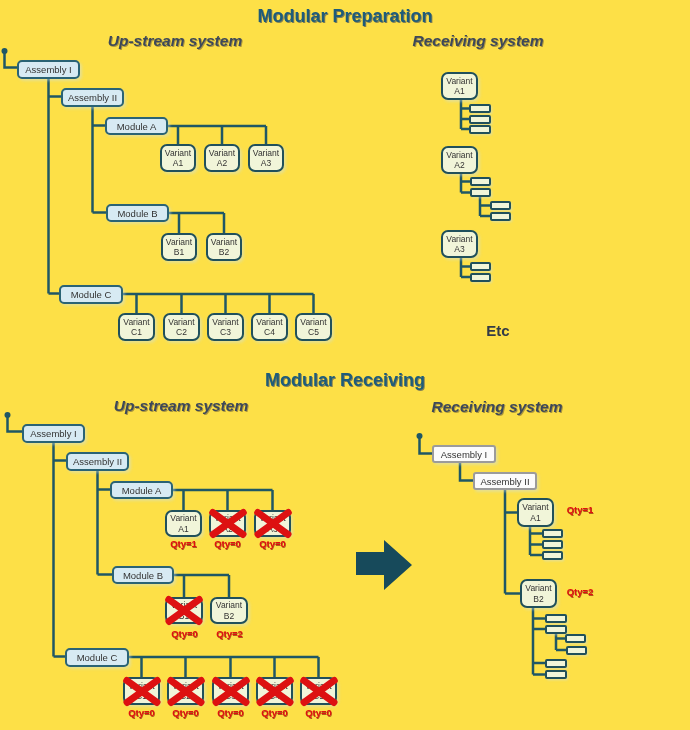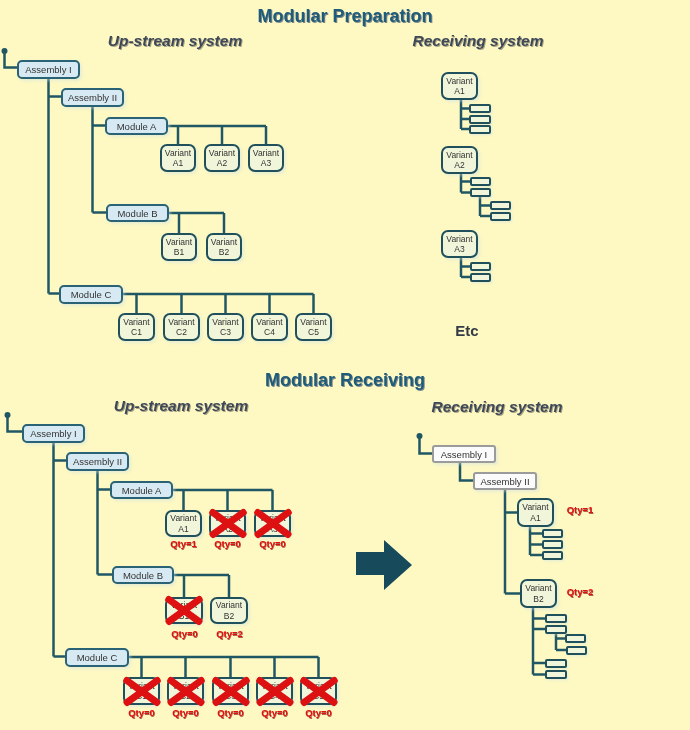--- a/index.html
+++ b/index.html
@@ -1,16 +1,16 @@
 <!DOCTYPE html>
 <html><head>
 <meta charset="utf-8">
 <style>
   html,body{margin:0;padding:0;background:#000;}
-  #stage{position:relative;width:690px;height:730px;background:#fef9c3;overflow:hidden;
+  #stage{position:relative;width:690px;height:730px;background:#fde047;overflow:hidden;
          font-family:"Liberation Sans",sans-serif;}
   .t{position:absolute;white-space:nowrap;}
   .title{font-size:18px;font-weight:bold;color:#1e5c7a;text-align:center;left:0;right:0;
          text-shadow:1px 1px 0 rgba(25,45,95,0.55);}
   .syslabel{font-size:15.5px;font-weight:bold;font-style:italic;color:#3d4859;text-align:center;
             text-shadow:1px 1px 0 rgba(70,60,50,0.45);}
   .etc{font-size:15px;font-weight:bold;color:#333b46;text-align:center;}
   .box{position:absolute;box-sizing:border-box;display:flex;align-items:center;justify-content:center;
        text-align:center;color:#333;box-shadow:2px 2px 3px rgba(205,225,230,0.45);}
   .bb{background:#d7eaf3;border:2px solid #2a6375;border-radius:5px;font-size:9.5px;}
@@ -147,21 +147,21 @@
   <div class="box cb" style="left:441px;top:146px;width:37px;height:28px;">Variant A2</div>
   <div class="lb" style="left:470px;top:177px;width:21px;height:9px;"></div>
   <div class="lb" style="left:470px;top:188px;width:21px;height:9px;"></div>
   <div class="lb" style="left:490px;top:201px;width:21px;height:9px;"></div>
   <div class="lb" style="left:490px;top:211.5px;width:21px;height:9px;"></div>
 
   <div class="box cb" style="left:441px;top:230px;width:37px;height:28px;">Variant A3</div>
   <div class="lb" style="left:470px;top:262px;width:21px;height:9px;"></div>
   <div class="lb" style="left:470px;top:272.5px;width:21px;height:9px;"></div>
 
-  <div class="t etc" style="left:437px;top:322px;width:60px;">Etc</div>
+  <div class="t etc" style="left:468px;top:322px;width:60px;">Etc</div>
 
   <div class="t title" style="top:370px;">Modular Receiving</div>
   <div class="t syslabel" style="left:81px;width:200px;top:397px;">Up-stream system</div>
   <div class="t syslabel" style="left:397px;width:200px;top:398px;">Receiving system</div>
 
   <div class="box bb" style="left:22px;top:424px;width:63px;height:19px;">Assembly I</div>
   <div class="box bb" style="left:66px;top:452px;width:63px;height:19px;">Assembly II</div>
   <div class="box bb" style="left:110px;top:481px;width:63px;height:18px;">Module A</div>
 
   <div class="box cb" style="left:165px;top:510px;width:37px;height:27px;">Variant A1</div>

